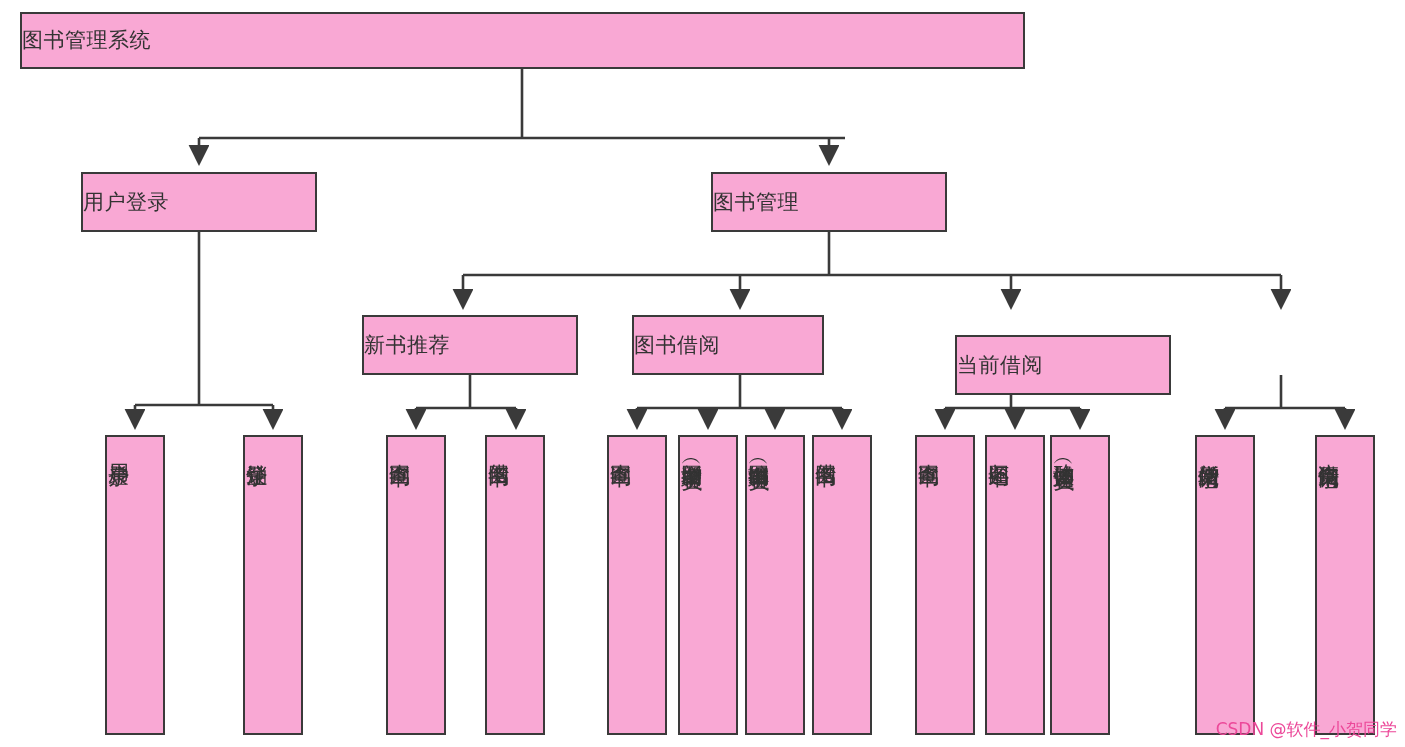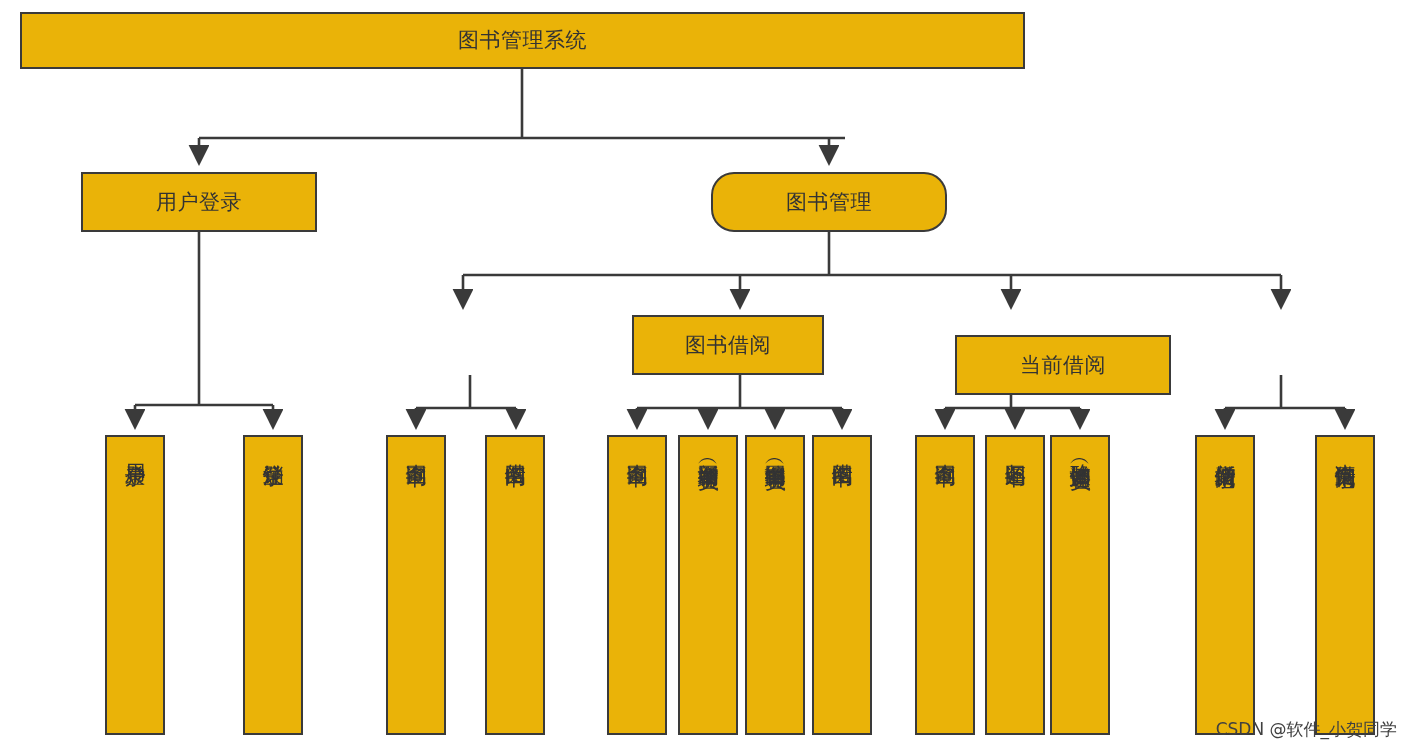--- a/index.html
+++ b/index.html
@@ -22,25 +22,25 @@
     position: absolute;
     left: 0;
     top: 0;
     width: 1405px;
     height: 747px;
     pointer-events: none;
   }
   .node {
     position: absolute;
     box-sizing: border-box;
-    background: #eab308;
+    background: #f9a8d4;
     border: 2px solid #3a3a3a;
     display: flex;
     align-items: center;
-    justify-content: center;
+    justify-content: flex-start;
     z-index: 2;
   }
   .node-label {
     color: #333333;
     text-align: center;
     line-height: 1.25;
     letter-spacing: 0.5px;
   }
   
   .node.horiz .node-label {
@@ -58,21 +58,21 @@
     font-size: 21px;
     line-height: 1.08;
     letter-spacing: 1px;
     white-space: nowrap;
   }
   .watermark {
     position: absolute;
     right: 8px;
     bottom: 6px;
     font-size: 17px;
-    color: #404040;
+    color: #ec4899;
     z-index: 5;
     white-space: nowrap;
     font-family: "DejaVu Sans", "Liberation Sans", sans-serif;
   }
 </style>
 </head>
 <body>
 
 <div id="diagram-canvas">
 
@@ -126,24 +126,27 @@
     </g>
   </svg>
 
   <div class="node horiz" style="left:20px; top:12px; width:1005px; height:57px;">
     <span class="node-label">图书管理系统</span>
   </div>
 
   <div class="node horiz" style="left:81px; top:172px; width:236px; height:60px;">
     <span class="node-label">用户登录</span>
   </div>
-  <div class="node horiz" style="left:711px; top:172px; width:236px; height:60px;border-radius:23px;">
+  <div class="node horiz" style="left:711px; top:172px; width:236px; height:60px;">
     <span class="node-label">图书管理</span>
   </div>
 
+  <div class="node horiz" style="left:362px; top:315px; width:216px; height:60px;">
+    <span class="node-label">新书推荐</span>
+  </div>
   <div class="node horiz" style="left:632px; top:315px; width:192px; height:60px;">
     <span class="node-label">图书借阅</span>
   </div>
   <div class="node horiz" style="left:955px; top:315px; width:216px; height:60px;margin-top:20px;">
     <span class="node-label">当前借阅</span>
   </div>
 
   <div class="node vert" style="left:105px; top:435px; width:60px; height:300px;">
     <span class="node-label">用户登录</span>
   </div>

